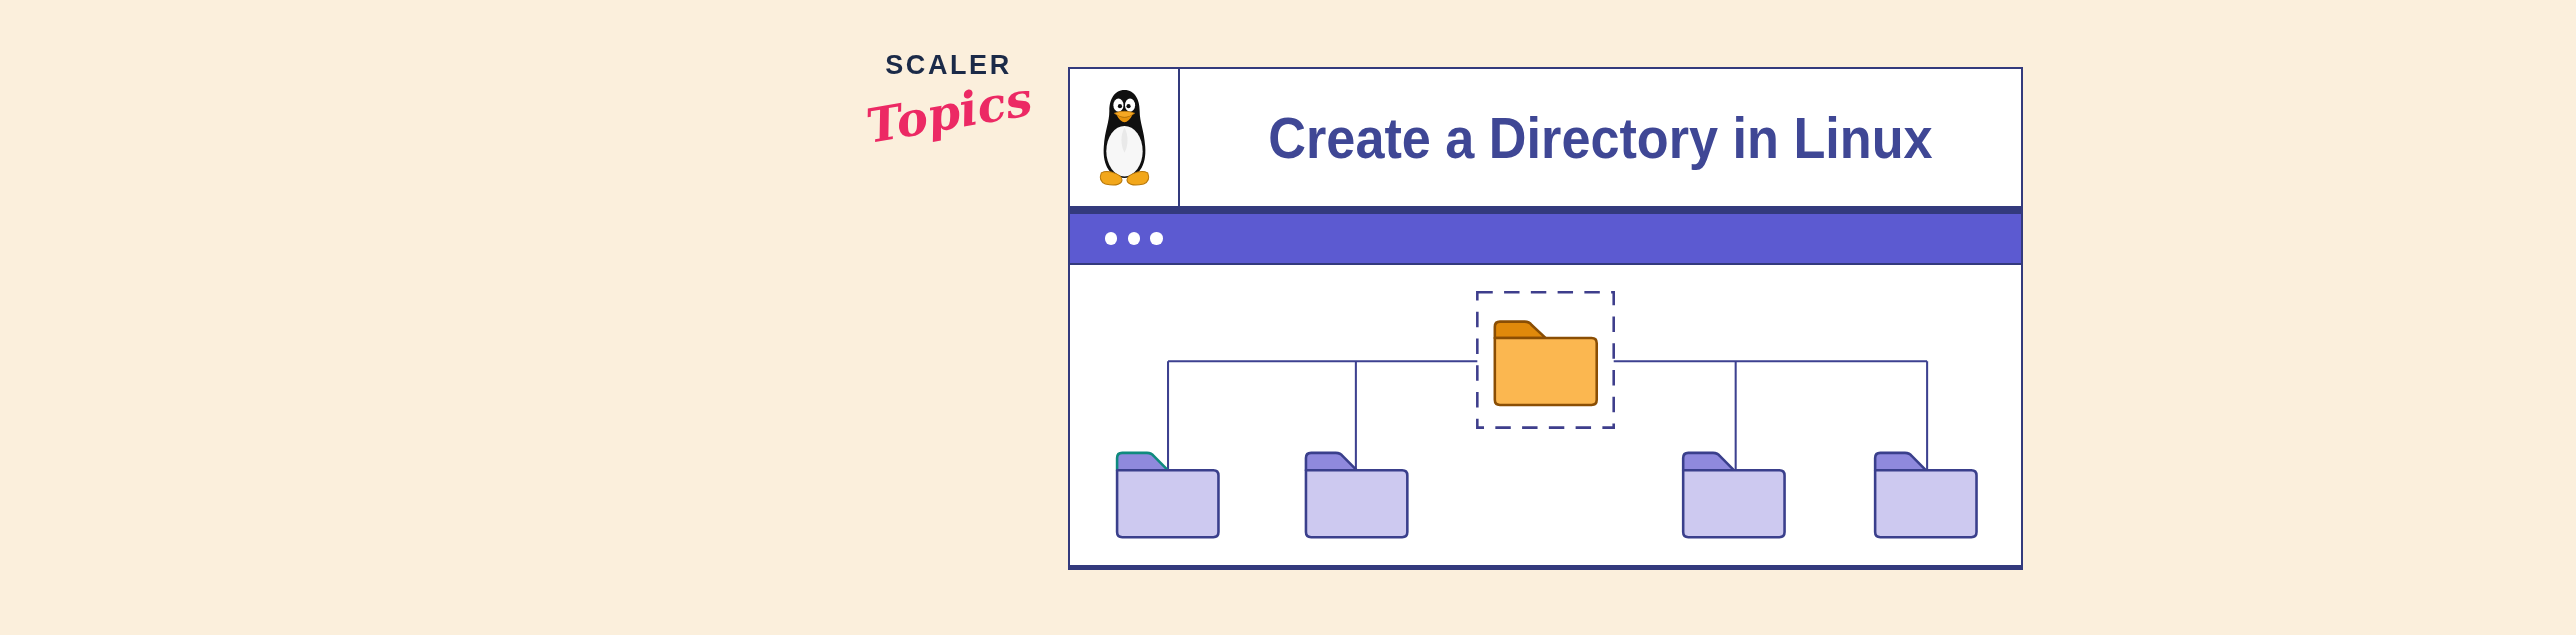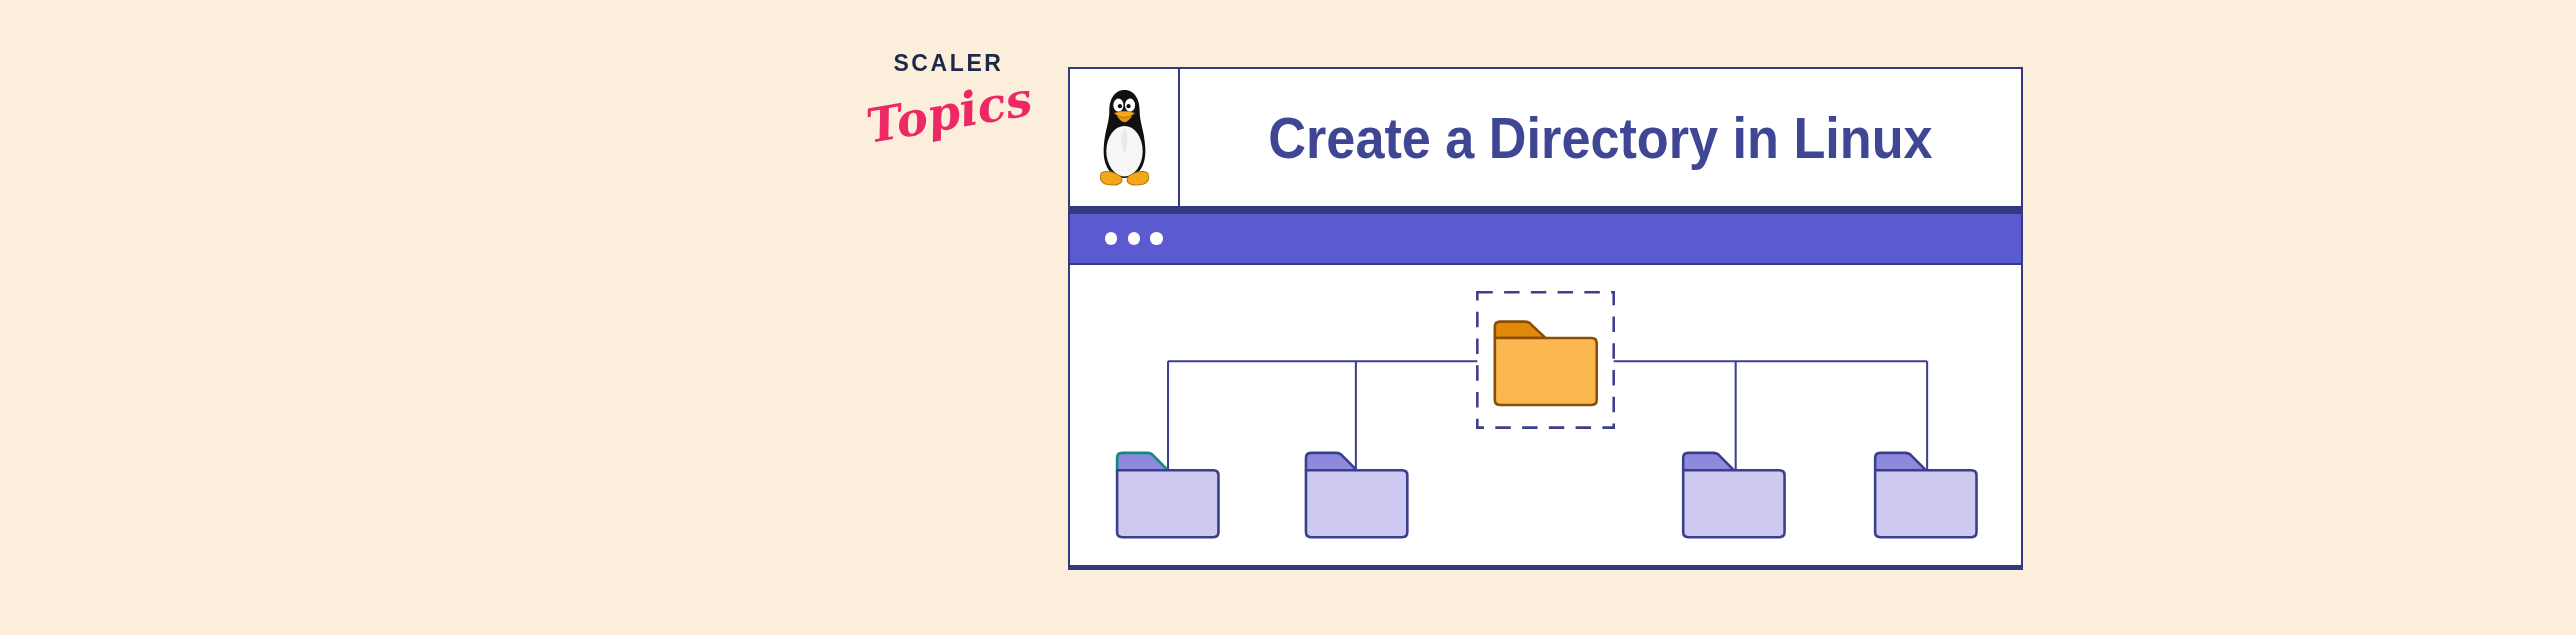--- a/index.html
+++ b/index.html
@@ -10,21 +10,21 @@
     --teal:#0F8A7E; --brand-navy:#1B2A48; --brand-pink:#EC2964; --dot:#FFFFFF;
   }
   *{margin:0;padding:0;box-sizing:border-box;}
   html,body{width:3091px;height:636px;overflow:hidden;}
   body{font-family:"Liberation Sans",sans-serif;}
   .canvas{position:relative;width:3091px;height:636px;background:var(--bg);}
 
   
   .logo{position:absolute;left:866px;top:52px;width:165px;height:118px;}
   .logo-brand{
-    text-align:center;font-weight:700;font-size:23px;letter-spacing:2.6px;
+    text-align:center;font-weight:700;font-size:27px;letter-spacing:2.6px;
     color:var(--brand-navy);font-family:"Liberation Sans",sans-serif;line-height:1;
   }
   .logo-sub{
     position:absolute;left:0;top:37px;width:100%;text-align:center;
     font-family:"DejaVu Serif",serif;font-style:italic;font-weight:700;
     font-size:47px;line-height:1;color:var(--brand-pink);
     transform:rotate(-10deg);
   }
 
   

